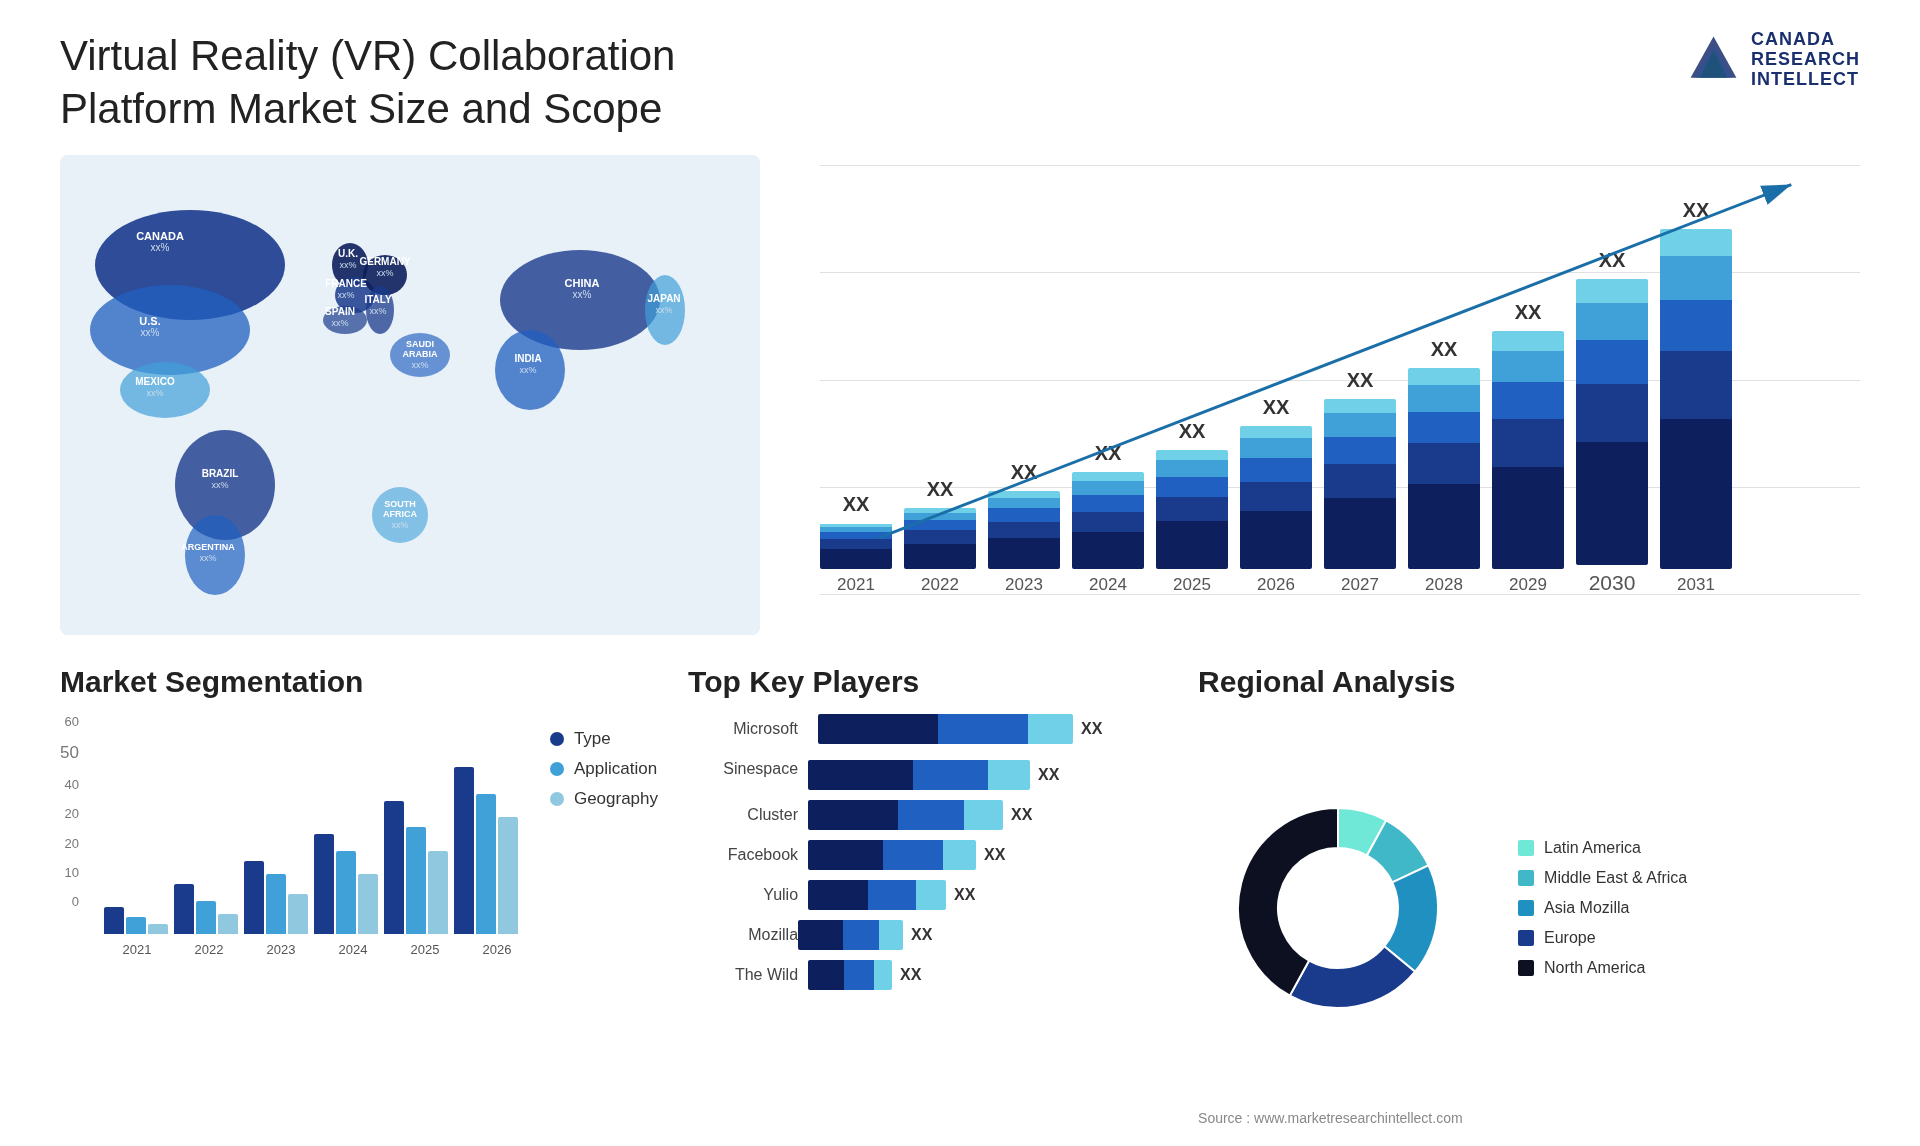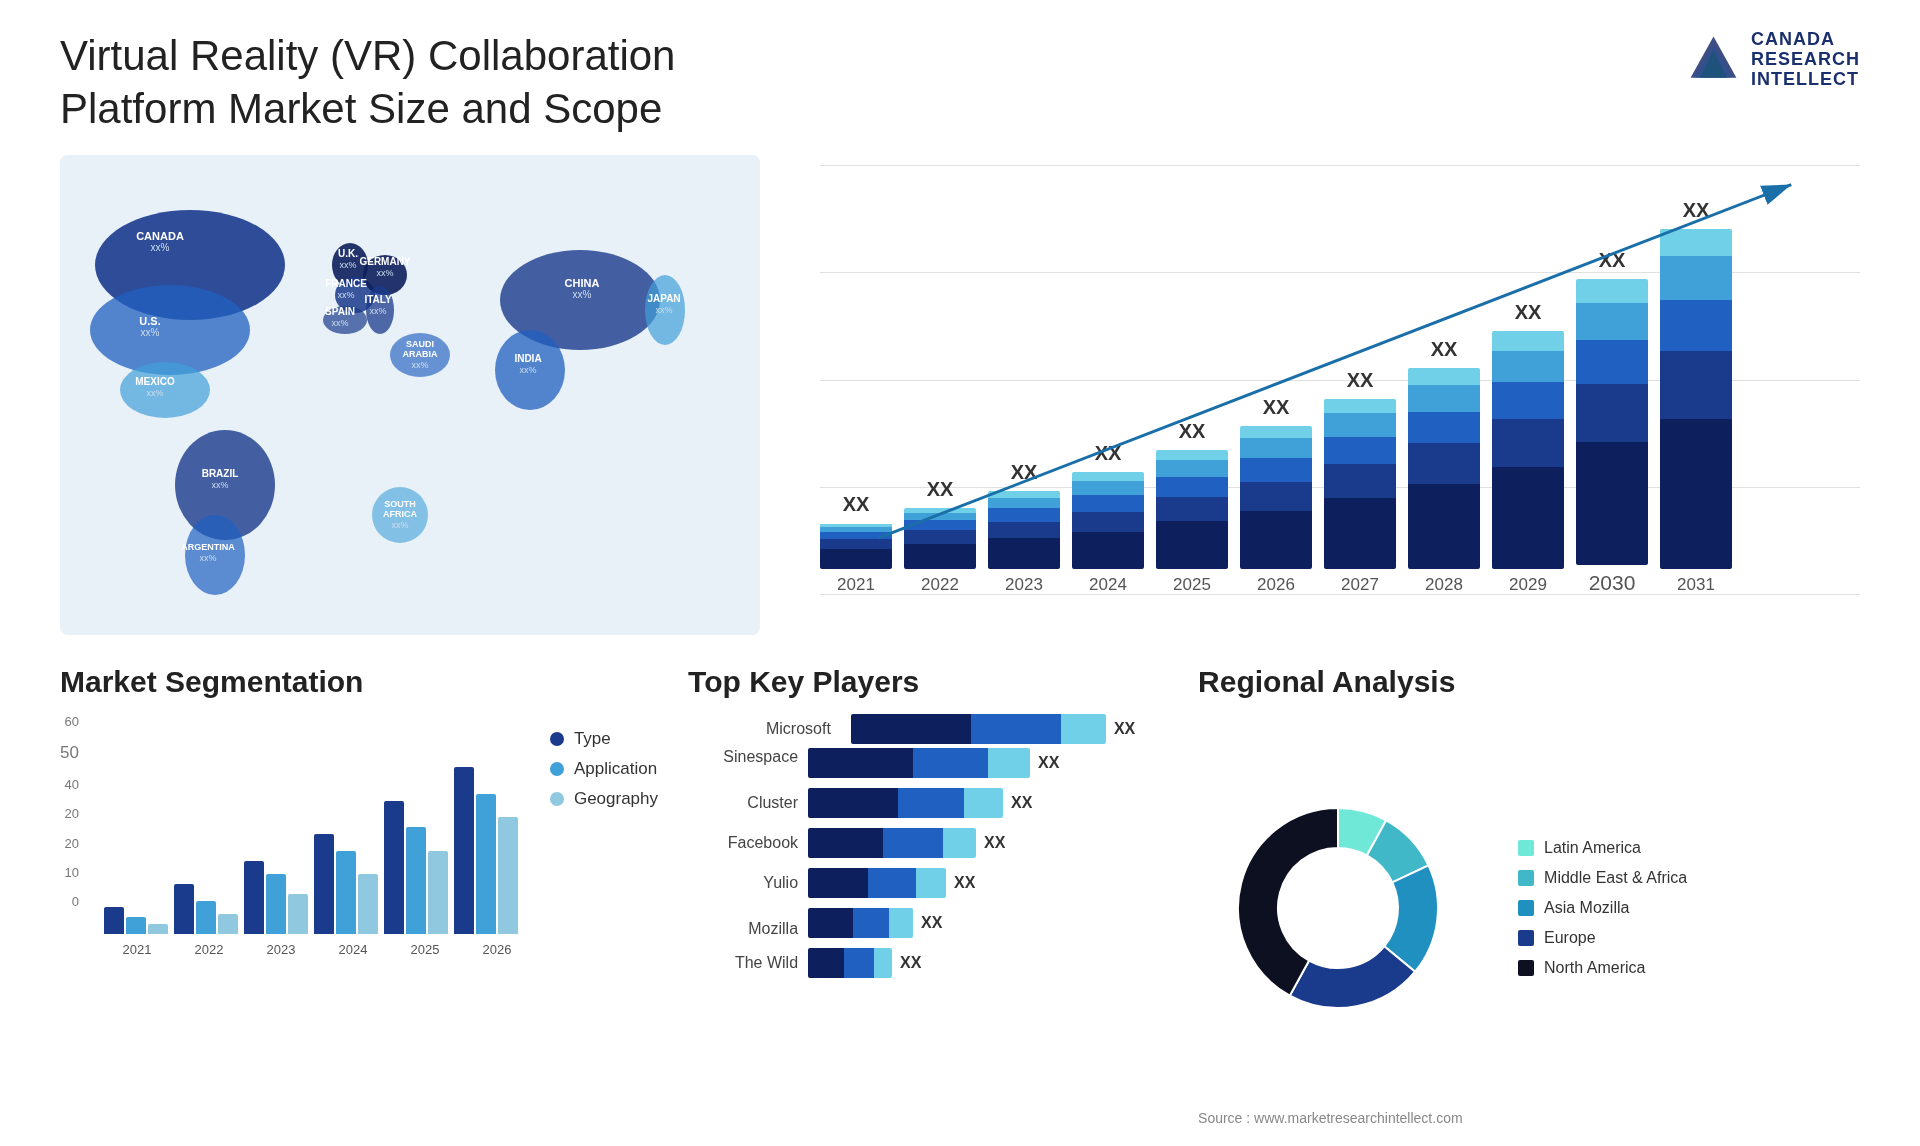--- a/index.html
+++ b/index.html
@@ -580,21 +580,21 @@
               <div style="width: 14px; height: 14px; border-radius: 50%; background: rgb(144, 200, 224); flex-shrink: 0;"></div>
               <span>Geography</span>
             </div>
           </div>
       </div>
     </div>
 
     <div class="players-area">
       <h2 class="section-title">Top Key Players</h2>
       <div class="players-list" id="players-list">
-      <div style="display: flex; align-items: center; gap: 20px; margin-bottom: 0; justify-content: center;">
+      <div style="display: flex; align-items: center; gap: 20px; margin-bottom: 12px;">
             <div style="width: 110px; font-size: 16px; color: rgb(68, 68, 68); text-align: right; flex-shrink: 0;">Microsoft</div>
             <div style="display: flex; align-items: center; gap: 8px;">
               <div style="display: flex; height: 30px; overflow: hidden; border-radius: 2px;">
                 <div style="width: 120px; height: 100%; background: rgb(13, 31, 92);"></div>
                 <div style="width: 90px; height: 100%; background: rgb(32, 96, 192);"></div>
                 <div style="width: 45px; height: 100%; background: rgb(112, 208, 232);"></div>
               </div>
               <div style="font-size: 16px; font-weight: 700; color: rgb(51, 51, 51);">XX</div>
             </div>
           </div>
@@ -635,21 +635,21 @@
             <div style="width: 110px; font-size: 16px; color: rgb(68, 68, 68); text-align: right; flex-shrink: 0;">Yulio</div>
             <div style="display: flex; align-items: center; gap: 8px;">
               <div style="display: flex; height: 30px; overflow: hidden; border-radius: 2px;">
                 <div style="width: 60px; height: 100%; background: rgb(13, 31, 92);"></div>
                 <div style="width: 48px; height: 100%; background: rgb(32, 96, 192);"></div>
                 <div style="width: 30px; height: 100%; background: rgb(112, 208, 232);"></div>
               </div>
               <div style="font-size: 16px; font-weight: 700; color: rgb(51, 51, 51);">XX</div>
             </div>
           </div>
-          <div style="display: flex; align-items: flex-end; gap: 10px; margin-bottom: 6px;">
+          <div style="display: flex; align-items: center; margin-bottom: 6px;">
             <div style="width: 110px; font-size: 16px; color: rgb(68, 68, 68); text-align: right; flex-shrink: 0;">Mozilla</div>
             <div style="display: flex; align-items: center; gap: 8px;">
               <div style="display: flex; height: 30px; overflow: hidden; border-radius: 2px;">
                 <div style="width: 45px; height: 100%; background: rgb(13, 31, 92);"></div>
                 <div style="width: 36px; height: 100%; background: rgb(32, 96, 192);"></div>
                 <div style="width: 24px; height: 100%; background: rgb(112, 208, 232);"></div>
               </div>
               <div style="font-size: 16px; font-weight: 700; color: rgb(51, 51, 51);">XX</div>
             </div>
           </div>

